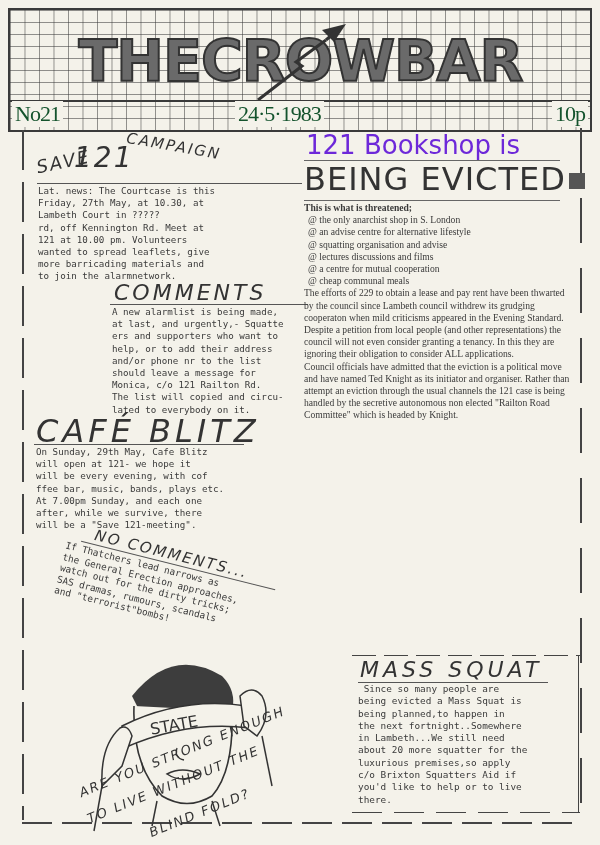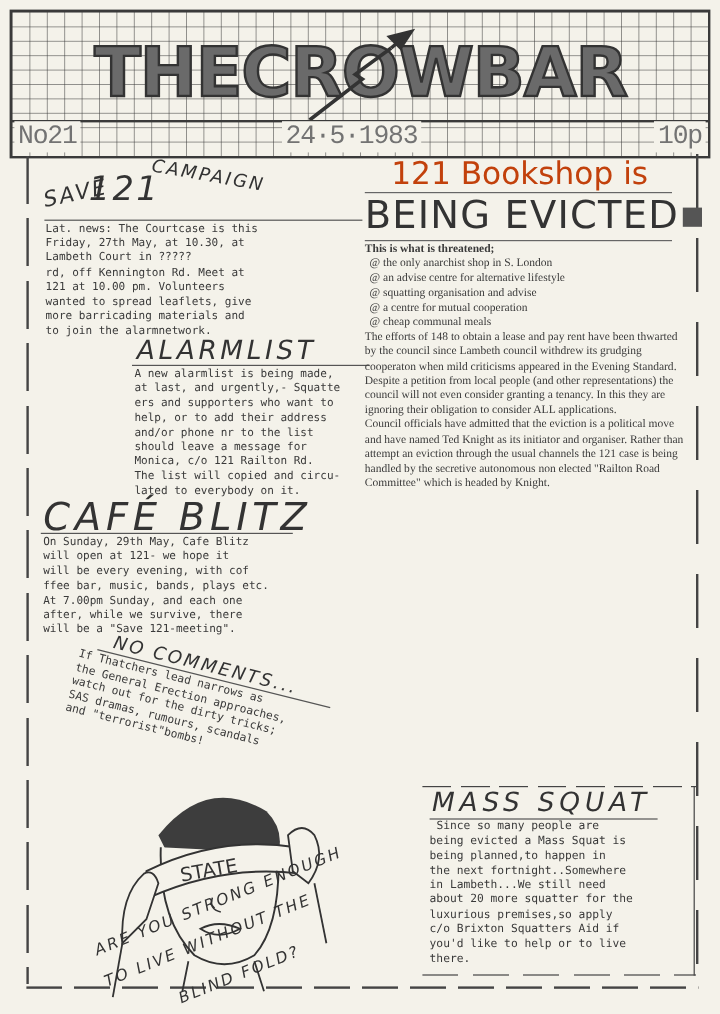--- a/index.html
+++ b/index.html
@@ -31,21 +31,21 @@
       white-space:nowrap;
     }
     .mast-arrow { position:absolute; left:240px; top:6px; width:120px; height:90px; }
     .mast-bottom {
       position:absolute; left:0; right:0; top:90px; height:26px;
       border-top:2px solid #3a3a3a;
       background:transparent;
     }
     .mast-issue, .mast-date, .mast-price {
       position:absolute; top:-1px;
-      font-family:Liberation Mono, monospace; font-size:22px; color:#737373;
+      font-family:Liberation Serif, serif; font-size:22px; color:#14532d;
       background:#f4f2ea; padding:0 3px; line-height:26px;
       letter-spacing:-1px;
     }
     .mast-issue { left:2px; }
     .mast-date { left:225px; }
     .mast-price { right:2px; }
 
     
     .left-col { position:absolute; left:22px; top:128px; width:290px; height:700px; }
     .left-border {
@@ -91,21 +91,21 @@
     .nocomm-body { position:absolute; left:0; top:20px; width:260px; font-size:9.4px; line-height:11.5px; }
 
     .cartoon { position:absolute; left:40px; top:508px; width:250px; height:200px; }
     .cartoon-caption { position:absolute; left:55px; top:640px; width:240px; height:80px; }
     .cap1 { position:absolute; left:0; top:18px; font-size:13px; letter-spacing:2px; transform:rotate(-22deg); transform-origin:0 0; white-space:nowrap; }
     .cap2 { position:absolute; left:8px; top:44px; font-size:13px; letter-spacing:2px; transform:rotate(-22deg); transform-origin:0 0; white-space:nowrap; }
     .cap3 { position:absolute; left:70px; top:58px; font-size:13px; letter-spacing:2px; transform:rotate(-22deg); transform-origin:0 0; white-space:nowrap; }
 
     
     .right-col { position:absolute; left:302px; top:128px; width:280px; height:700px; }
-    .head1 { position:absolute; left:4px; top:2px; font-family:"DejaVu Sans", sans-serif; font-size:26px; color:#c2410c; white-space:nowrap;margin-left:20px; }
+    .head1 { position:absolute; left:4px; top:2px; font-family:"DejaVu Sans", sans-serif; font-size:26px; color:#6d28d9; white-space:nowrap; }
     .head1-rule { position:absolute; left:2px; top:32px; width:256px; height:1px; background:#666; }
     .head2 { position:absolute; left:2px; top:32px; font-family:"DejaVu Sans", sans-serif; font-size:32px; color:#333; white-space:nowrap; letter-spacing:1px; }
     .head2 .sq { display:inline-block; width:16px; height:16px; background:#555; margin-left:3px; vertical-align:middle; }
     .head2-rule { position:absolute; left:2px; top:72px; width:256px; height:1px; background:#666; }
     .article {
       position:absolute; left:2px; top:74px; width:272px;
       font-family:Liberation Serif, serif; font-size:9.6px; line-height:12.2px; color:#3a3a3a;
     }
     .article p { margin:0; }
     .article .b { font-weight:bold; }
@@ -153,21 +153,21 @@
     <div class="save-rule"></div>
     <div class="type save-body">Lat. news: The Courtcase is this
 Friday, 27th May, at 10.30, at
 Lambeth Court in ?????
 rd, off Kennington Rd. Meet at
 121 at 10.00 pm. Volunteers
 wanted to spread leaflets, give
 more barricading materials and
 to join the alarmnetwork.</div>
 
-    <div class="hand alarm-title">ALARMLIST</div>
+    <div class="hand alarm-title">COMMENTS</div>
     <div class="alarm-rule"></div>
     <div class="type alarm-body">A new alarmlist is being made,
 at last, and urgently,- Squatte
 ers and supporters who want to
 help, or to add their address
 and/or phone nr to the list
 should leave a message for
 Monica, c/o 121 Railton Rd.
 The list will copied and circu-
 lated to everybody on it.</div>
@@ -221,23 +221,24 @@
     <div class="head1">121 Bookshop is</div>
     <div class="head1-rule"></div>
     <div class="head2"><span>BEING EVICTED</span><span class="sq"></span></div>
     <div class="head2-rule"></div>
 
     <div class="article">
       <p class="b">This is what is threatened;</p>
       <p class="li">@ the only anarchist shop in S. London</p>
       <p class="li">@ an advise centre for alternative lifestyle</p>
       <p class="li">@ squatting organisation and advise</p>
+      <p class="li">@ lectures discussions and films</p>
       <p class="li">@ a centre for mutual cooperation</p>
       <p class="li">@ cheap communal meals</p>
-      <p>The efforts of 148 to obtain a lease and pay rent have been thwarted by the council since Lambeth council withdrew its grudging cooperaton when mild criticisms appeared in the Evening Standard.</p>
+      <p>The efforts of 229 to obtain a lease and pay rent have been thwarted by the council since Lambeth council withdrew its grudging cooperaton when mild criticisms appeared in the Evening Standard.</p>
       <p>Despite a petition from local people (and other representations) the council will not even consider granting a tenancy. In this they are ignoring their obligation to consider ALL applications.</p>
       <p>Council officials have admitted that the eviction is a political move and have named Ted Knight as its initiator and organiser. Rather than attempt an eviction through the usual channels the 121 case is being handled by the secretive autonomous non elected "Railton Road Committee" which is headed by Knight.</p>
     </div>
 
     <div class="mass-box">
       <div class="mass-top"></div>
       <div class="mass-right"></div>
       <div class="hand mass-title">MASS SQUAT</div>
       <div class="mass-rule"></div>
       <div class="type mass-body"> Since so many people are

